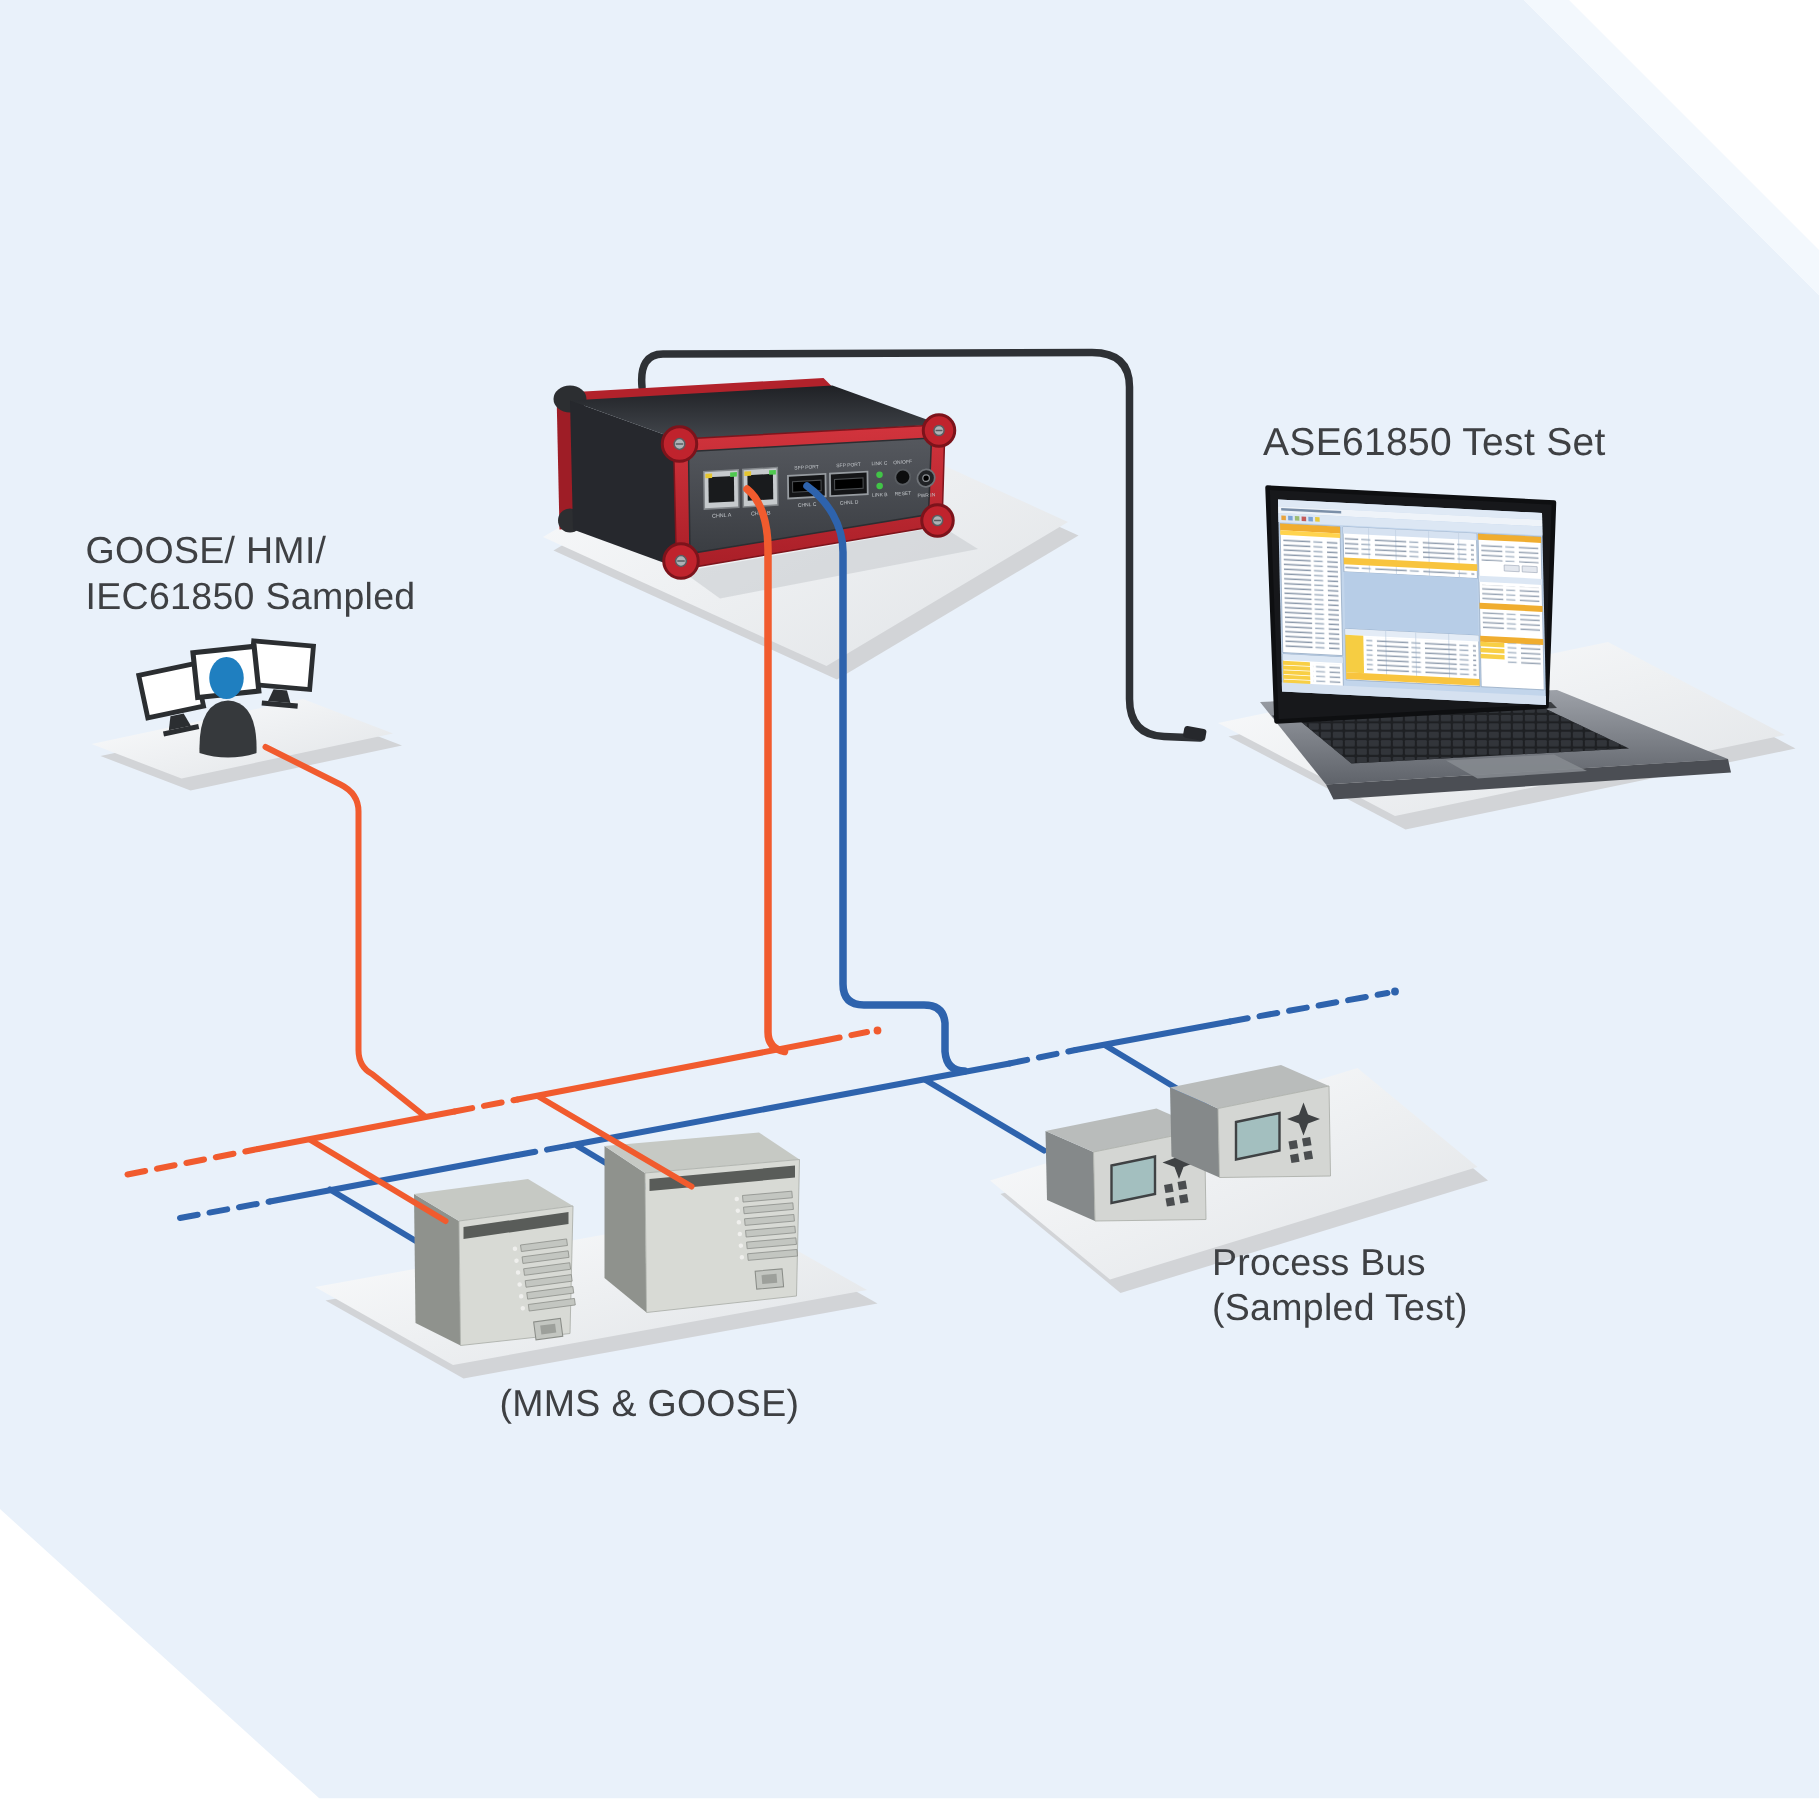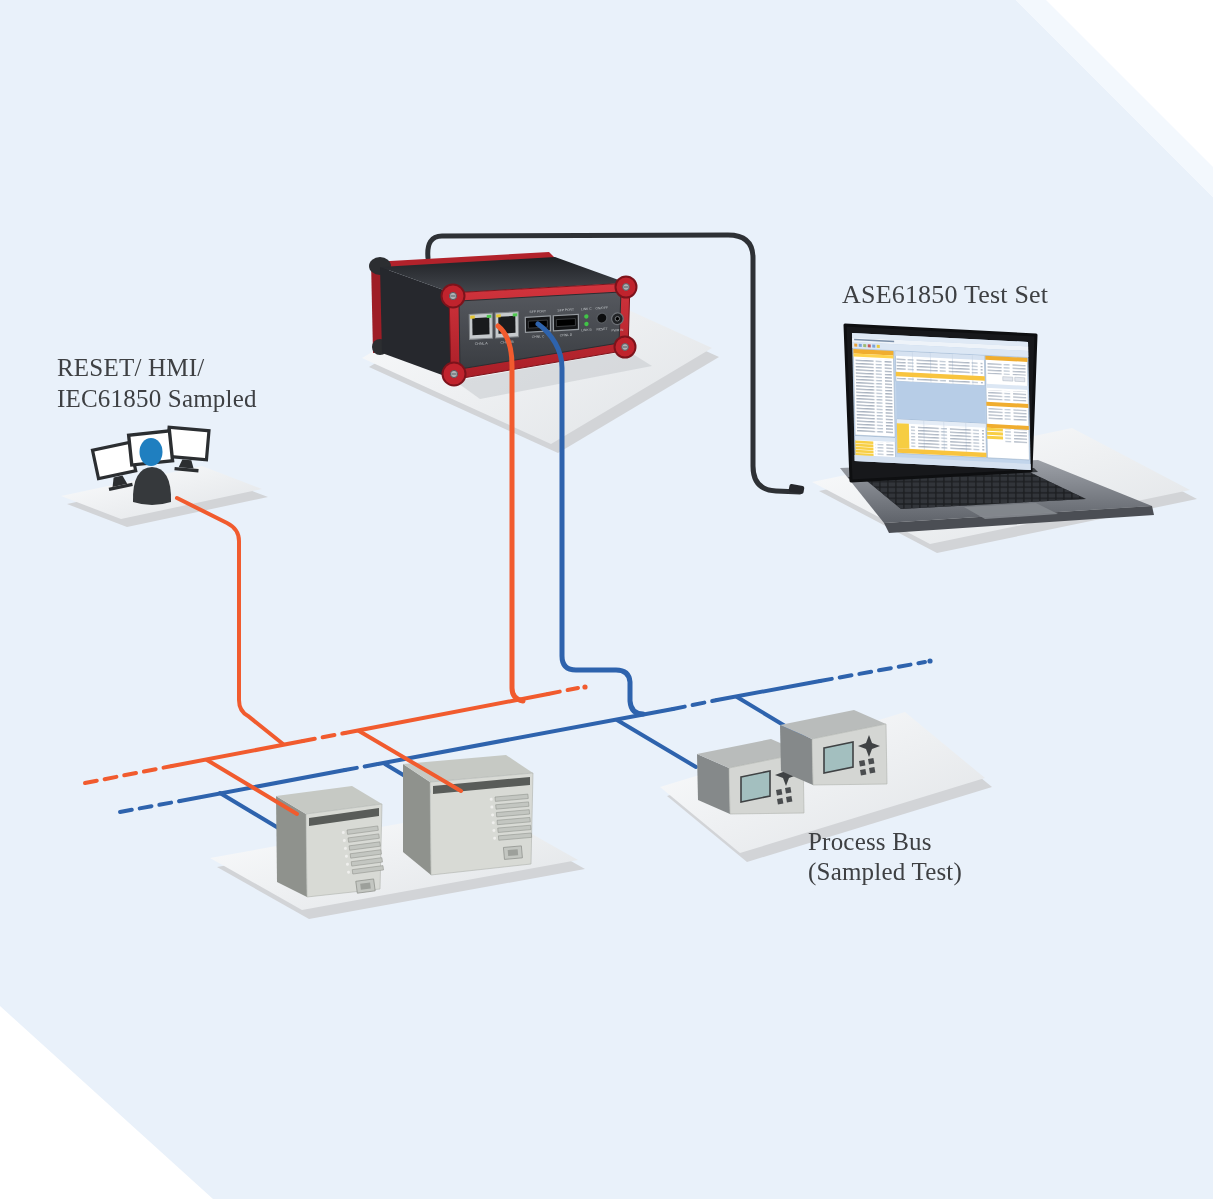--- a/index.html
+++ b/index.html
@@ -1,21 +1,21 @@
 <!DOCTYPE html>
 <html><head>
 <meta charset="utf-8">
 <style>
   html,body{margin:0;padding:0;}
   body{width:1213px;height:1199px;overflow:hidden;background:#ffffff;
        font-family:"Liberation Sans", sans-serif;}
   #stage{position:relative;width:1213px;height:1199px;}
   #scene{position:absolute;left:0;top:0;}
   .diagram-label{position:absolute;color:#3e4043;font-size:25px;line-height:31px;
-       white-space:nowrap;letter-spacing:.2px;font-family:Liberation Serif, serif;}
+       white-space:nowrap;letter-spacing:.2px;}
   .diagram-label span{display:block;}
   #testset-label{font-size:26px;}
 </style>
 </head>
 <body>
 
 <div id="stage">
 <svg id="scene" width="1213" height="1199" viewBox="0 0 1213 1199">
   <defs>
     <linearGradient id="platTop" x1="0" y1="0" x2="1" y2="1">
@@ -323,23 +323,24 @@
       <rect x="151" y="88" width="22" height="14" fill="url(#tlp)" opacity="0.7"></rect>
       <rect x="0" y="122" width="176" height="6" fill="#d5e1f0"></rect>
     </g>
     <g transform="rotate(10 797 489)">
       <rect x="789" y="485" width="15" height="8" rx="2" fill="#26282c"></rect>
     </g>
   </g>
 </svg>
 
 <div class="diagram-label" id="scada-label" style="left:57px;top:352px;">
-  <span>RESET/ HMI/</span>
+  <span>GOOSE/ HMI/</span>
   <span>IEC61850 Sampled</span>
 </div>
 <div class="diagram-label" id="testset-label" style="left:842px;top:279px;">ASE61850 Test Set</div>
 <div class="diagram-label" style="left:333px;top:921px;line-height:30px;">
+  <span>(MMS &amp; GOOSE)</span>
 </div>
 <div class="diagram-label" style="left:772px;top:827px;line-height:30px;margin-left:36px;">
   <span>Process Bus</span>
   <span>(Sampled Test)</span>
 </div>
 </div>
 
 </body></html>

